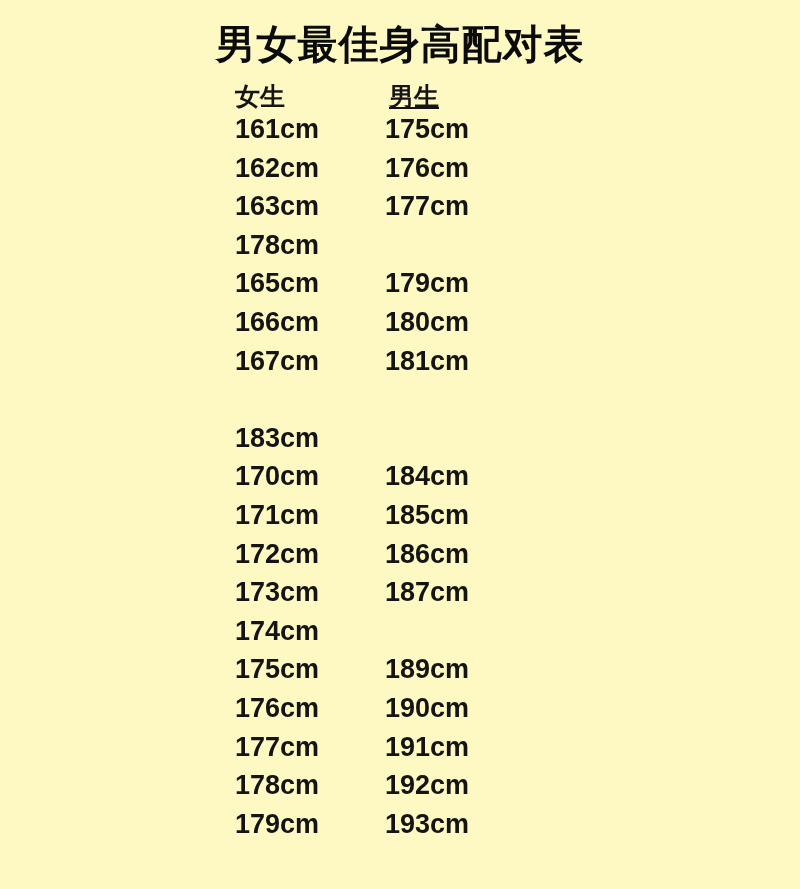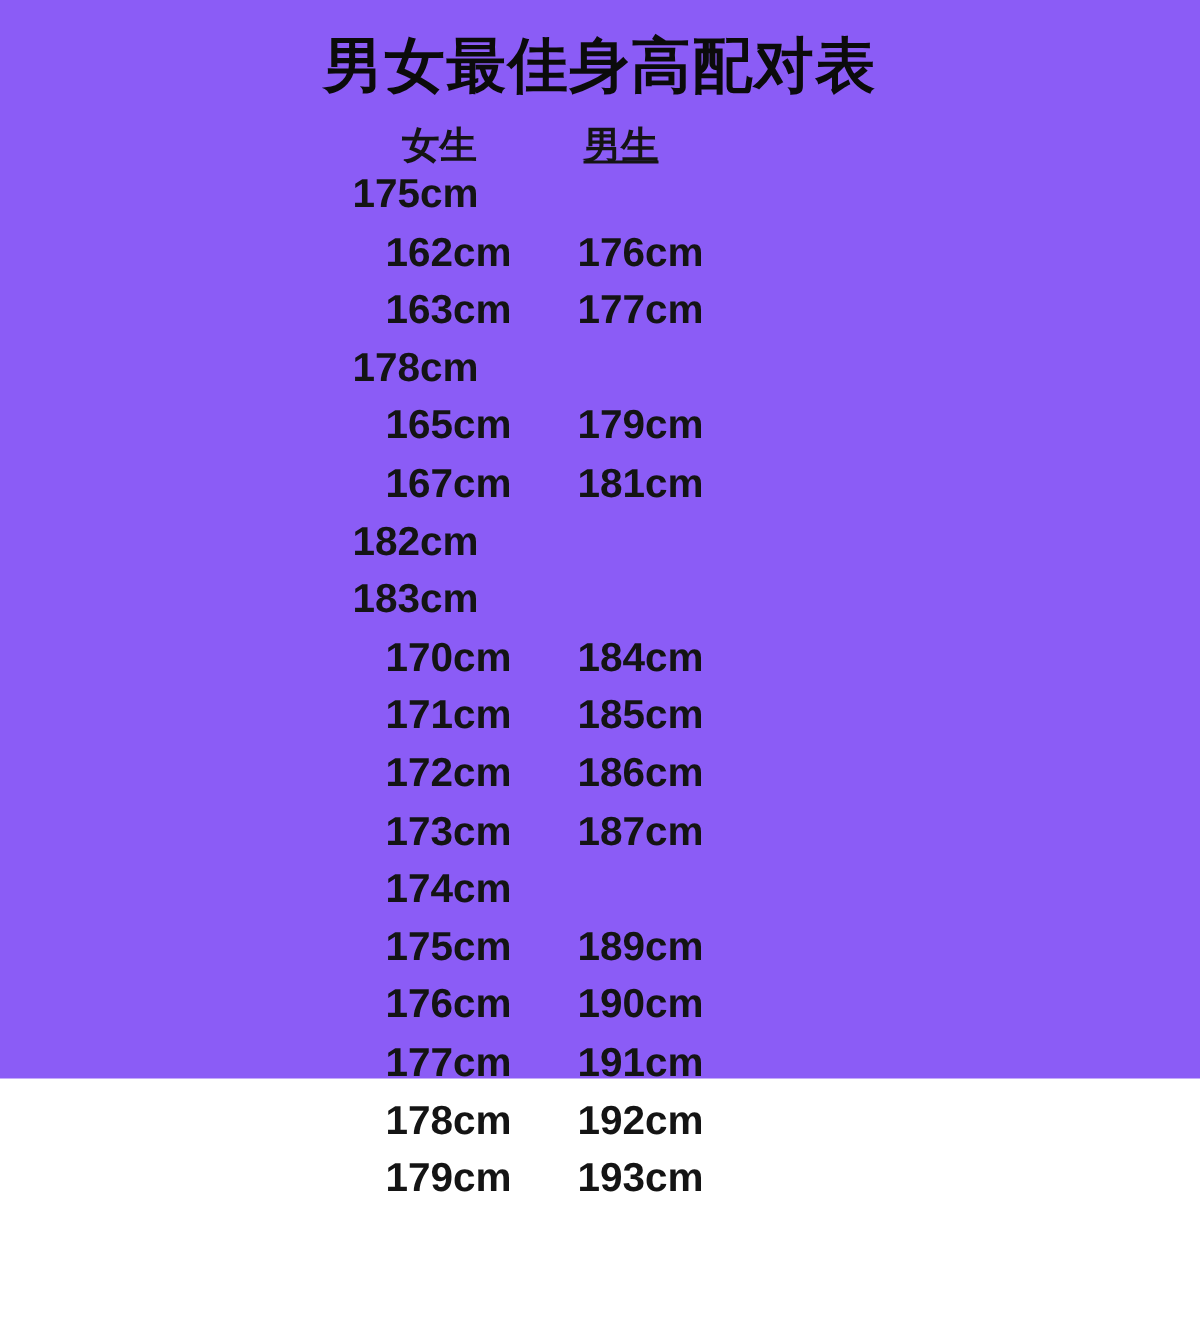--- a/index.html
+++ b/index.html
@@ -9,23 +9,23 @@
   }
   body {
     width: 800px;
     height: 889px;
     font-family: "Liberation Sans", "DejaVu Sans", sans-serif;
     color: #111111;
     overflow: hidden;
   }
   .page {
     width: 800px;
-    height: 719px;
+    height: 889px;
     position: relative;
-    background: #8b5cf6;
+    background: #fef9c3;
     box-sizing: border-box;
   }
   .title {
     text-align: center;
     font-size: 40px;
     font-weight: bold;
     letter-spacing: 1px;
     color: #0b0b0b;
     padding-top: 22px;
     line-height: 1.1;
@@ -45,21 +45,21 @@
     height: 34px;
   }
   .cell {
     font-size: 27px;
     font-weight: bold;
     color: #141414;
     white-space: nowrap;
   }
   .cell.female {
     width: 150px;
-    text-align: center;
+    text-align: left;
     padding-right: 22px;
     box-sizing: border-box;
   }
   .cell.male {
     width: 160px;
     text-align: left;
     box-sizing: border-box;
   }
   .header-row .cell {
     font-size: 25px;
@@ -79,43 +79,47 @@
 <div class="page">
   <div class="title">男女最佳身高配对表</div>
 
   <div class="table">
     <div class="row header-row">
       <div class="cell female">女生</div>
       <div class="cell male">男生</div>
     </div>
     <div id="rows-container">
         <div class="row">
+          <div class="cell female">161cm</div>
           <div class="cell male">175cm</div>
         </div>
         <div class="row">
           <div class="cell female">162cm</div>
           <div class="cell male">176cm</div>
         </div>
         <div class="row">
           <div class="cell female">163cm</div>
           <div class="cell male">177cm</div>
         </div>
         <div class="row">
           <div class="cell male">178cm</div>
         </div>
         <div class="row">
           <div class="cell female">165cm</div>
           <div class="cell male">179cm</div>
         </div>
         <div class="row">
+          <div class="cell female">166cm</div>
+          <div class="cell male">180cm</div>
+        </div>
+        <div class="row">
           <div class="cell female">167cm</div>
           <div class="cell male">181cm</div>
         </div>
         <div class="row">
-          <div class="cell male">182cm</div>
         </div>
         <div class="row">
           <div class="cell male">183cm</div>
         </div>
         <div class="row">
           <div class="cell female">170cm</div>
           <div class="cell male">184cm</div>
         </div>
         <div class="row">
           <div class="cell female">171cm</div>

